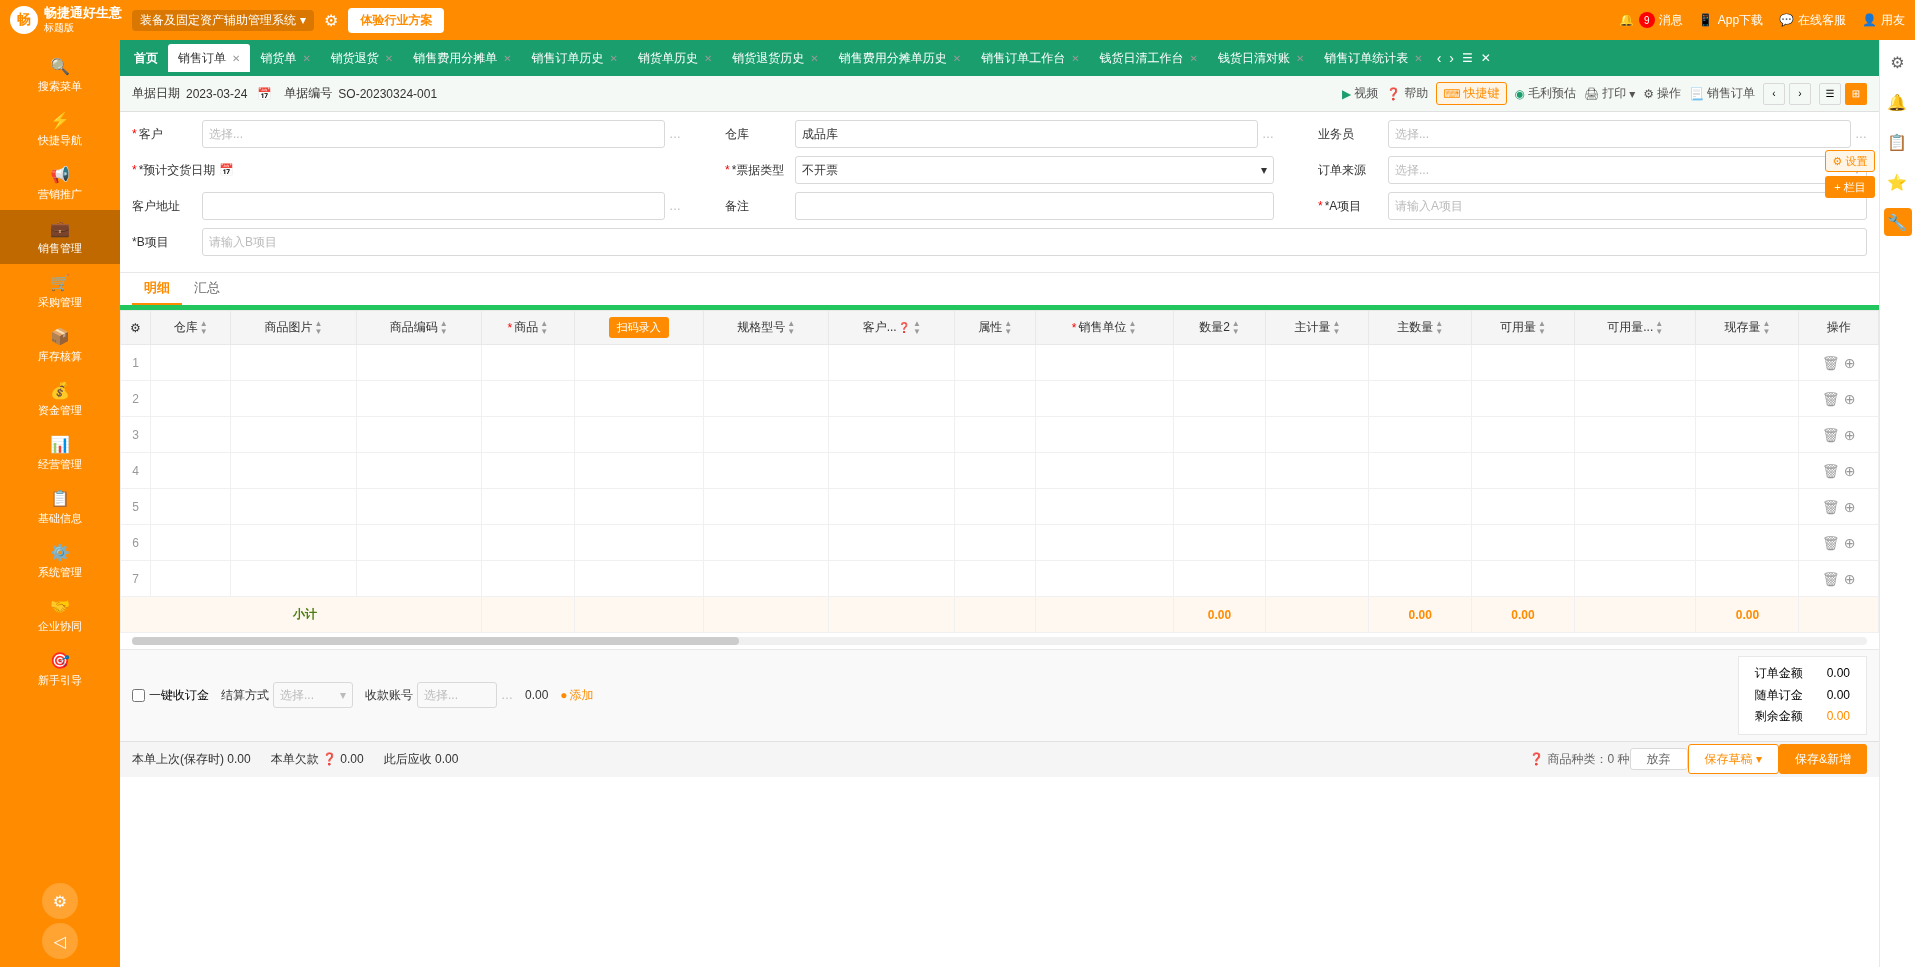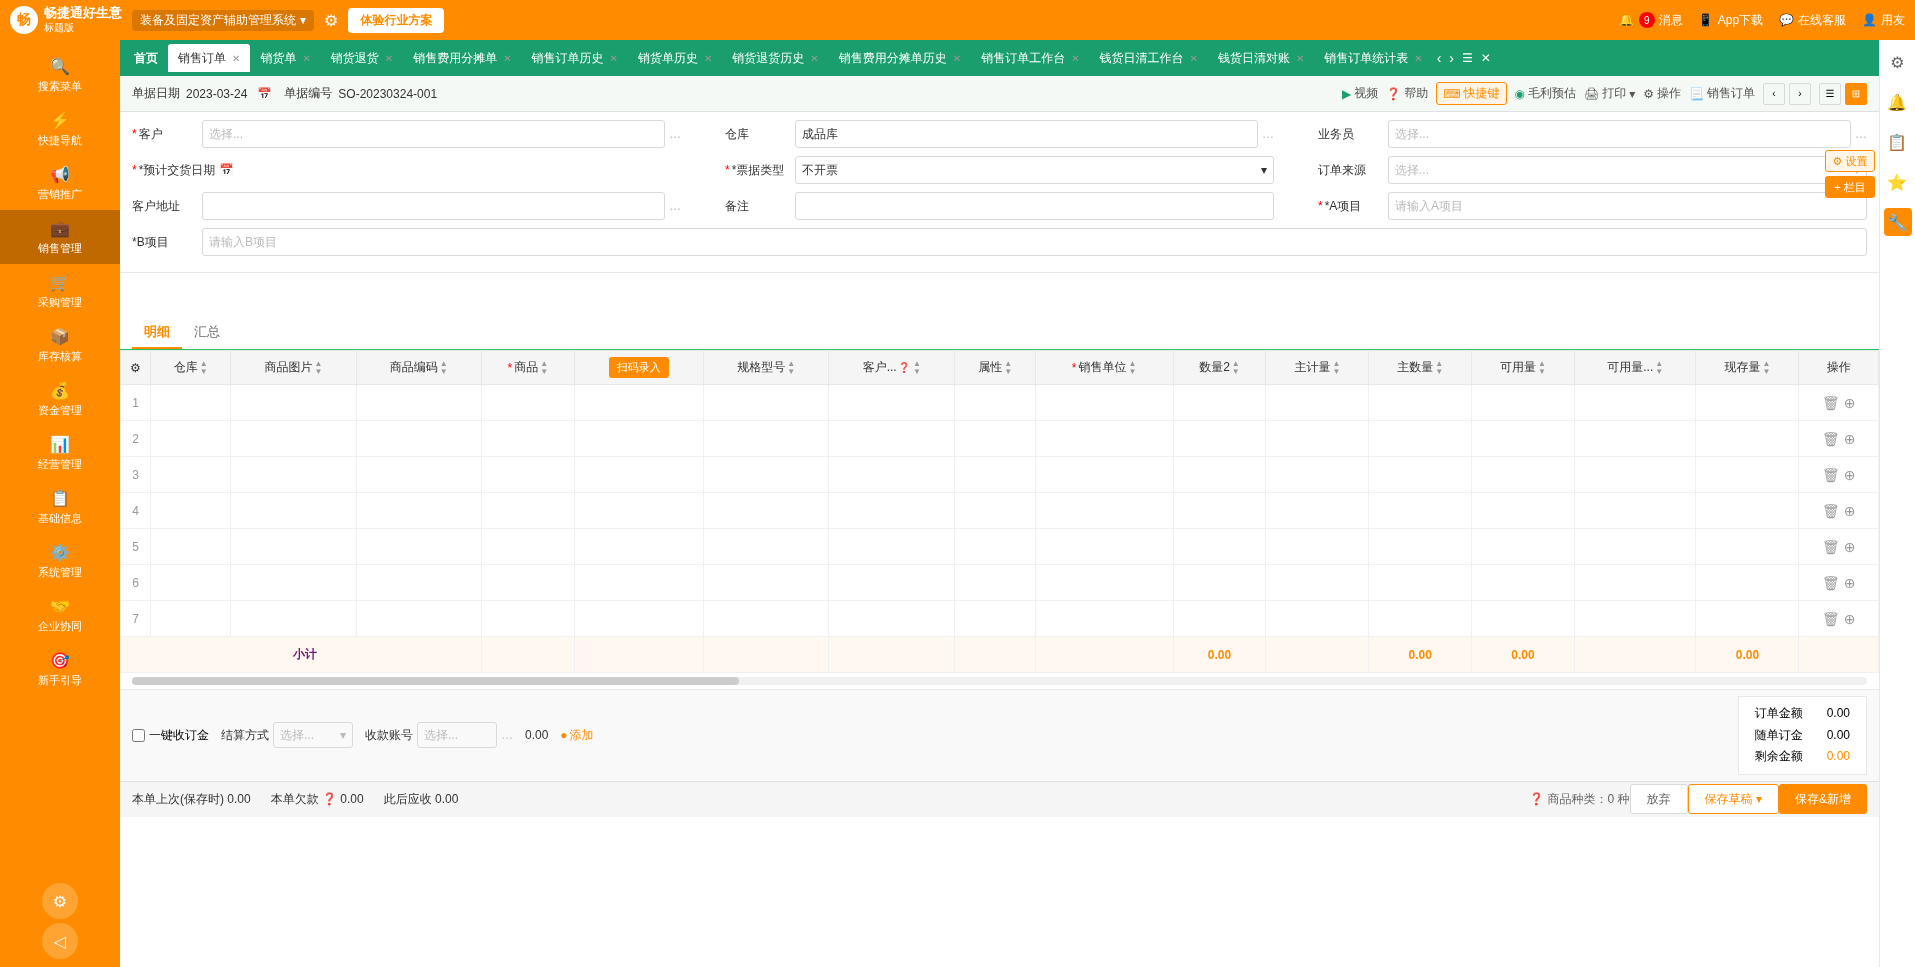--- a/index.html
+++ b/index.html
@@ -56,21 +56,21 @@
     .form-field { display: flex; align-items: center; flex: 1; min-width: 0; }
     .form-field label { color: #333; white-space: nowrap; font-size: 12px; min-width: 70px; }
     .form-field label.required::before { content: '*'; color: #f00; margin-right: 2px; }
     .form-field .field-input { flex: 1; height: 28px; border: 1px solid #d9d9d9; border-radius: 3px; padding: 0 6px; font-size: 12px; color: #333; background: #fff; display: flex; align-items: center; min-width: 0; }
     .form-field .field-input.placeholder { color: #bbb; }
     .form-field .field-dots { color: #bbb; margin-left: 4px; cursor: pointer; }
     .form-separator { width: 20px; flex-shrink: 0; }
     .form-field .field-select { display: flex; align-items: center; }
 
     
-    .detail-tabs { display: flex; align-items: center; padding: 0 12px; border-bottom: 1px solid #22c55e; margin-top: 44px; }
+    .detail-tabs { display: flex; align-items: center; padding: 0 12px; border-bottom: 5px solid #22c55e; }
     .detail-tab { padding: 6px 12px; font-size: 13px; cursor: pointer; color: #666; border-bottom: 2px solid transparent; }
     .detail-tab.active { color: #ff8c00; border-bottom: 2px solid #ff8c00; font-weight: bold; }
 
     
     .data-table-wrap { overflow: auto; }
     .data-table { width: 100%; border-collapse: collapse; font-size: 12px; }
     .data-table th { background: #f5f5f5; border: 1px solid #e8e8e8; padding: 6px 4px; text-align: center; white-space: nowrap; font-weight: normal; color: #333; position: sticky; top: 0; z-index: 1; }
     .data-table td { border: 1px solid #f0f0f0; padding: 4px; text-align: center; height: 36px; color: #333; }
     .data-table .row-num { color: #999; width: 30px; }
     .data-table .action-col { display: flex; align-items: center; justify-content: center; gap: 4px; }
@@ -85,21 +85,21 @@
     .bottom-bar { padding: 6px 12px; background: #f9f9f9; border-top: 1px solid #e8e8e8; display: flex; align-items: center; gap: 12px; flex-shrink: 0; }
     .checkbox-item { display: flex; align-items: center; gap: 4px; font-size: 12px; }
     .bottom-field { display: flex; align-items: center; gap: 4px; font-size: 12px; color: #333; }
     .add-btn { background: none; border: none; color: #ff8c00; cursor: pointer; font-size: 12px; display: flex; align-items: center; gap: 2px; }
 
     
     .footer { height: 36px; background: #f5f5f5; border-top: 1px solid #e0e0e0; display: flex; align-items: center; padding: 0 12px; gap: 20px; flex-shrink: 0; font-size: 12px; }
     .footer-stat { color: #333; }
     .footer-right { margin-left: auto; display: flex; align-items: center; }
     .goods-count { color: #666; }
-    .btn-discard { height: 30px; padding: 0 16px; background: #fff; border: 1px solid #d9d9d9; border-radius: 3px; cursor: pointer; font-size: 12px; color: #666; }
+    .btn-discard { height: 22px; padding: 0 16px; background: #fff; border: 1px solid #d9d9d9; border-radius: 3px; cursor: pointer; font-size: 12px; color: #666; }
     .btn-save-draft { height: 30px; padding: 0 16px; background: #fff; border: 1px solid #ff8c00; border-radius: 3px; cursor: pointer; font-size: 12px; color: #ff8c00; }
     .btn-save-new { height: 30px; padding: 0 16px; background: #ff8c00; border: none; border-radius: 3px; cursor: pointer; font-size: 12px; color: #fff; }
 
     
     .right-panel { width: 36px; background: #fff; border-left: 1px solid #e8e8e8; display: flex; flex-direction: column; align-items: center; padding: 8px 0; gap: 12px; flex-shrink: 0; }
     .right-panel-btn { width: 28px; height: 28px; display: flex; align-items: center; justify-content: center; cursor: pointer; color: #666; font-size: 16px; border-radius: 4px; }
 
     
     .scroll-track { height: 8px; background: #f0f0f0; position: relative; margin: 4px 12px; border-radius: 4px; }
     .scroll-thumb { width: 35%; height: 100%; background: #ccc; border-radius: 4px; position: absolute; left: 0; }
@@ -705,21 +705,21 @@
     <td>
       <div class="action-col">
         <span class="action-icon">🗑</span>
         <span class="action-icon">⊕</span>
       </div>
     </td>
   </tr>
               </tbody>
             <tfoot>
               <tr class="subtotal-row">
-                <td colspan="4"><span style="padding-left:8px;color:#701a75;font-weight:bold;">小计</span></td>
+                <td colspan="4"><span style="padding-left:8px;color:#4d7c0f;font-weight:bold;">小计</span></td>
                 <td></td>
                 <td></td>
                 <td></td>
                 <td></td>
                 <td></td>
                 <td></td>
                 <td class="num-val">0.00</td>
                 <td></td>
                 <td class="num-val">0.00</td>
                 <td class="num-val">0.00</td>

